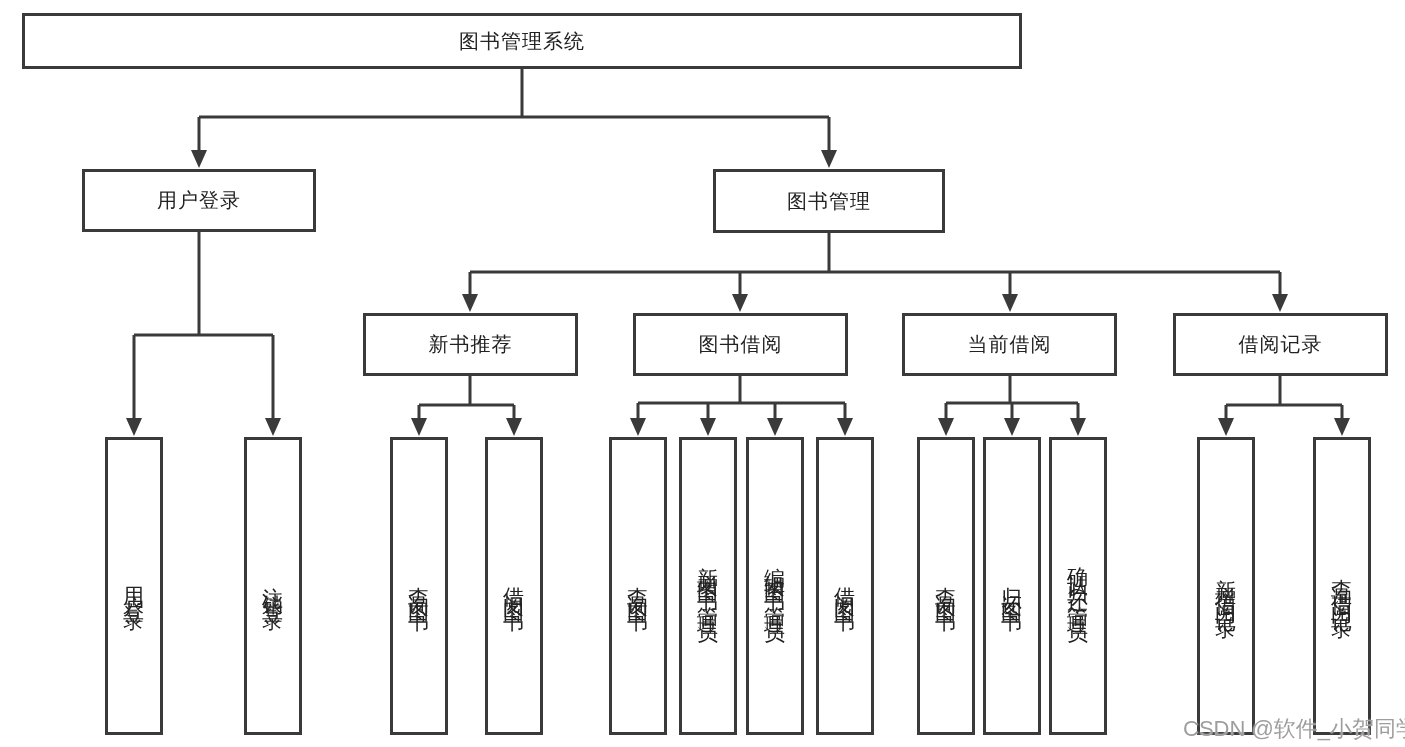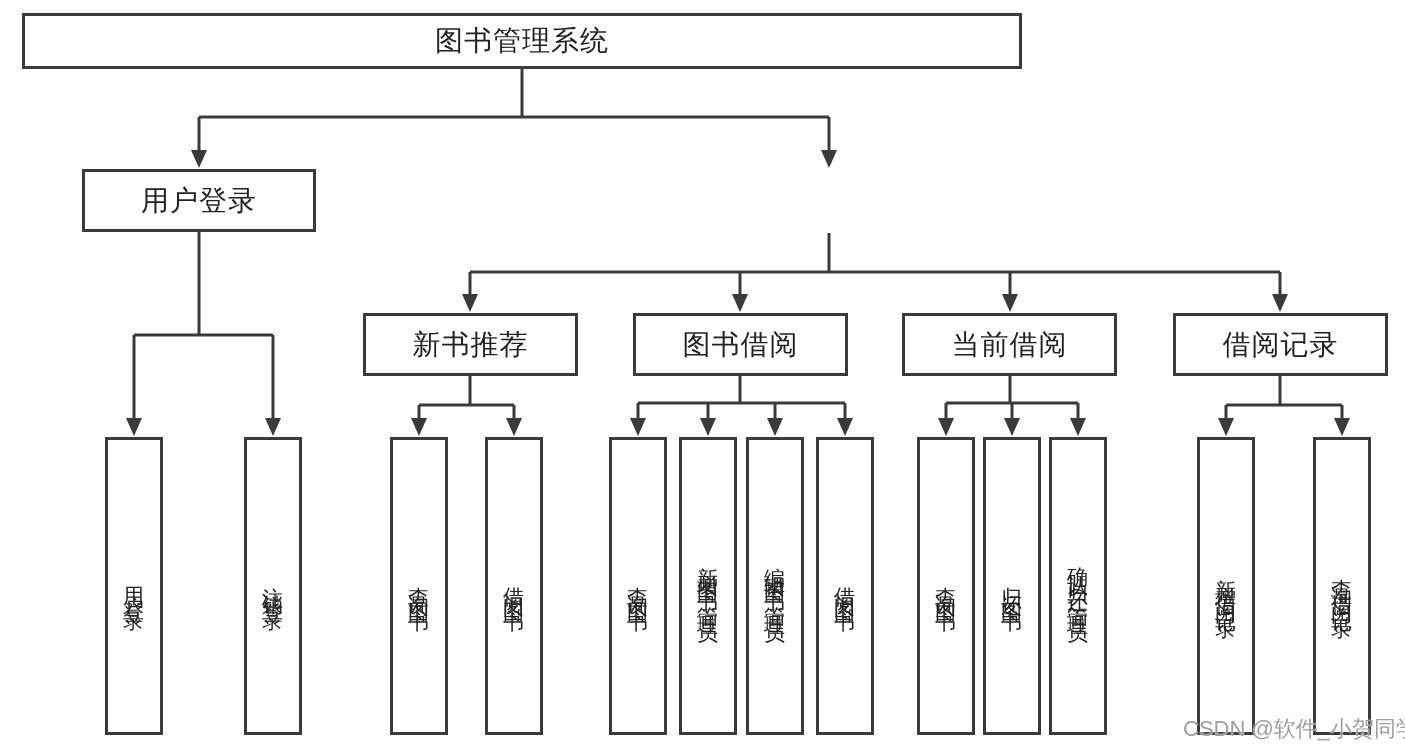--- a/index.html
+++ b/index.html
@@ -27,21 +27,21 @@
     box-sizing: border-box;
     background: #ffffff;
     border: 3px solid #3a3a3a;
     display: flex;
     align-items: center;
     justify-content: center;
     z-index: 2;
     color: #222222;
   }
   .hnode {
-    font-size: 28px;
+    font-size: 20px;
     letter-spacing: 1px;
     white-space: nowrap;
   }
   .vnode span {
     writing-mode: vertical-rl;
     text-orientation: mixed;
     font-size: 21px;
     letter-spacing: 8px;
     line-height: 1;
     color: #222222;
@@ -102,20 +102,23 @@
              M1226 436 l-8 -18 h16 z M1342 436 l-8 -18 h16 z"></path>
   </svg>
 
   <div class="node hnode n-root">
     <span>图书管理系统</span>
   </div>
 
   <div class="node hnode n-login">
     <span>用户登录</span>
   </div>
+  <div class="node hnode n-mgmt">
+    <span>图书管理</span>
+  </div>
 
   <div class="node hnode l3 n-l3a">
     <span>新书推荐</span>
   </div>
   <div class="node hnode l3 n-l3b">
     <span>图书借阅</span>
   </div>
   <div class="node hnode l3 n-l3c">
     <span>当前借阅</span>
   </div>

